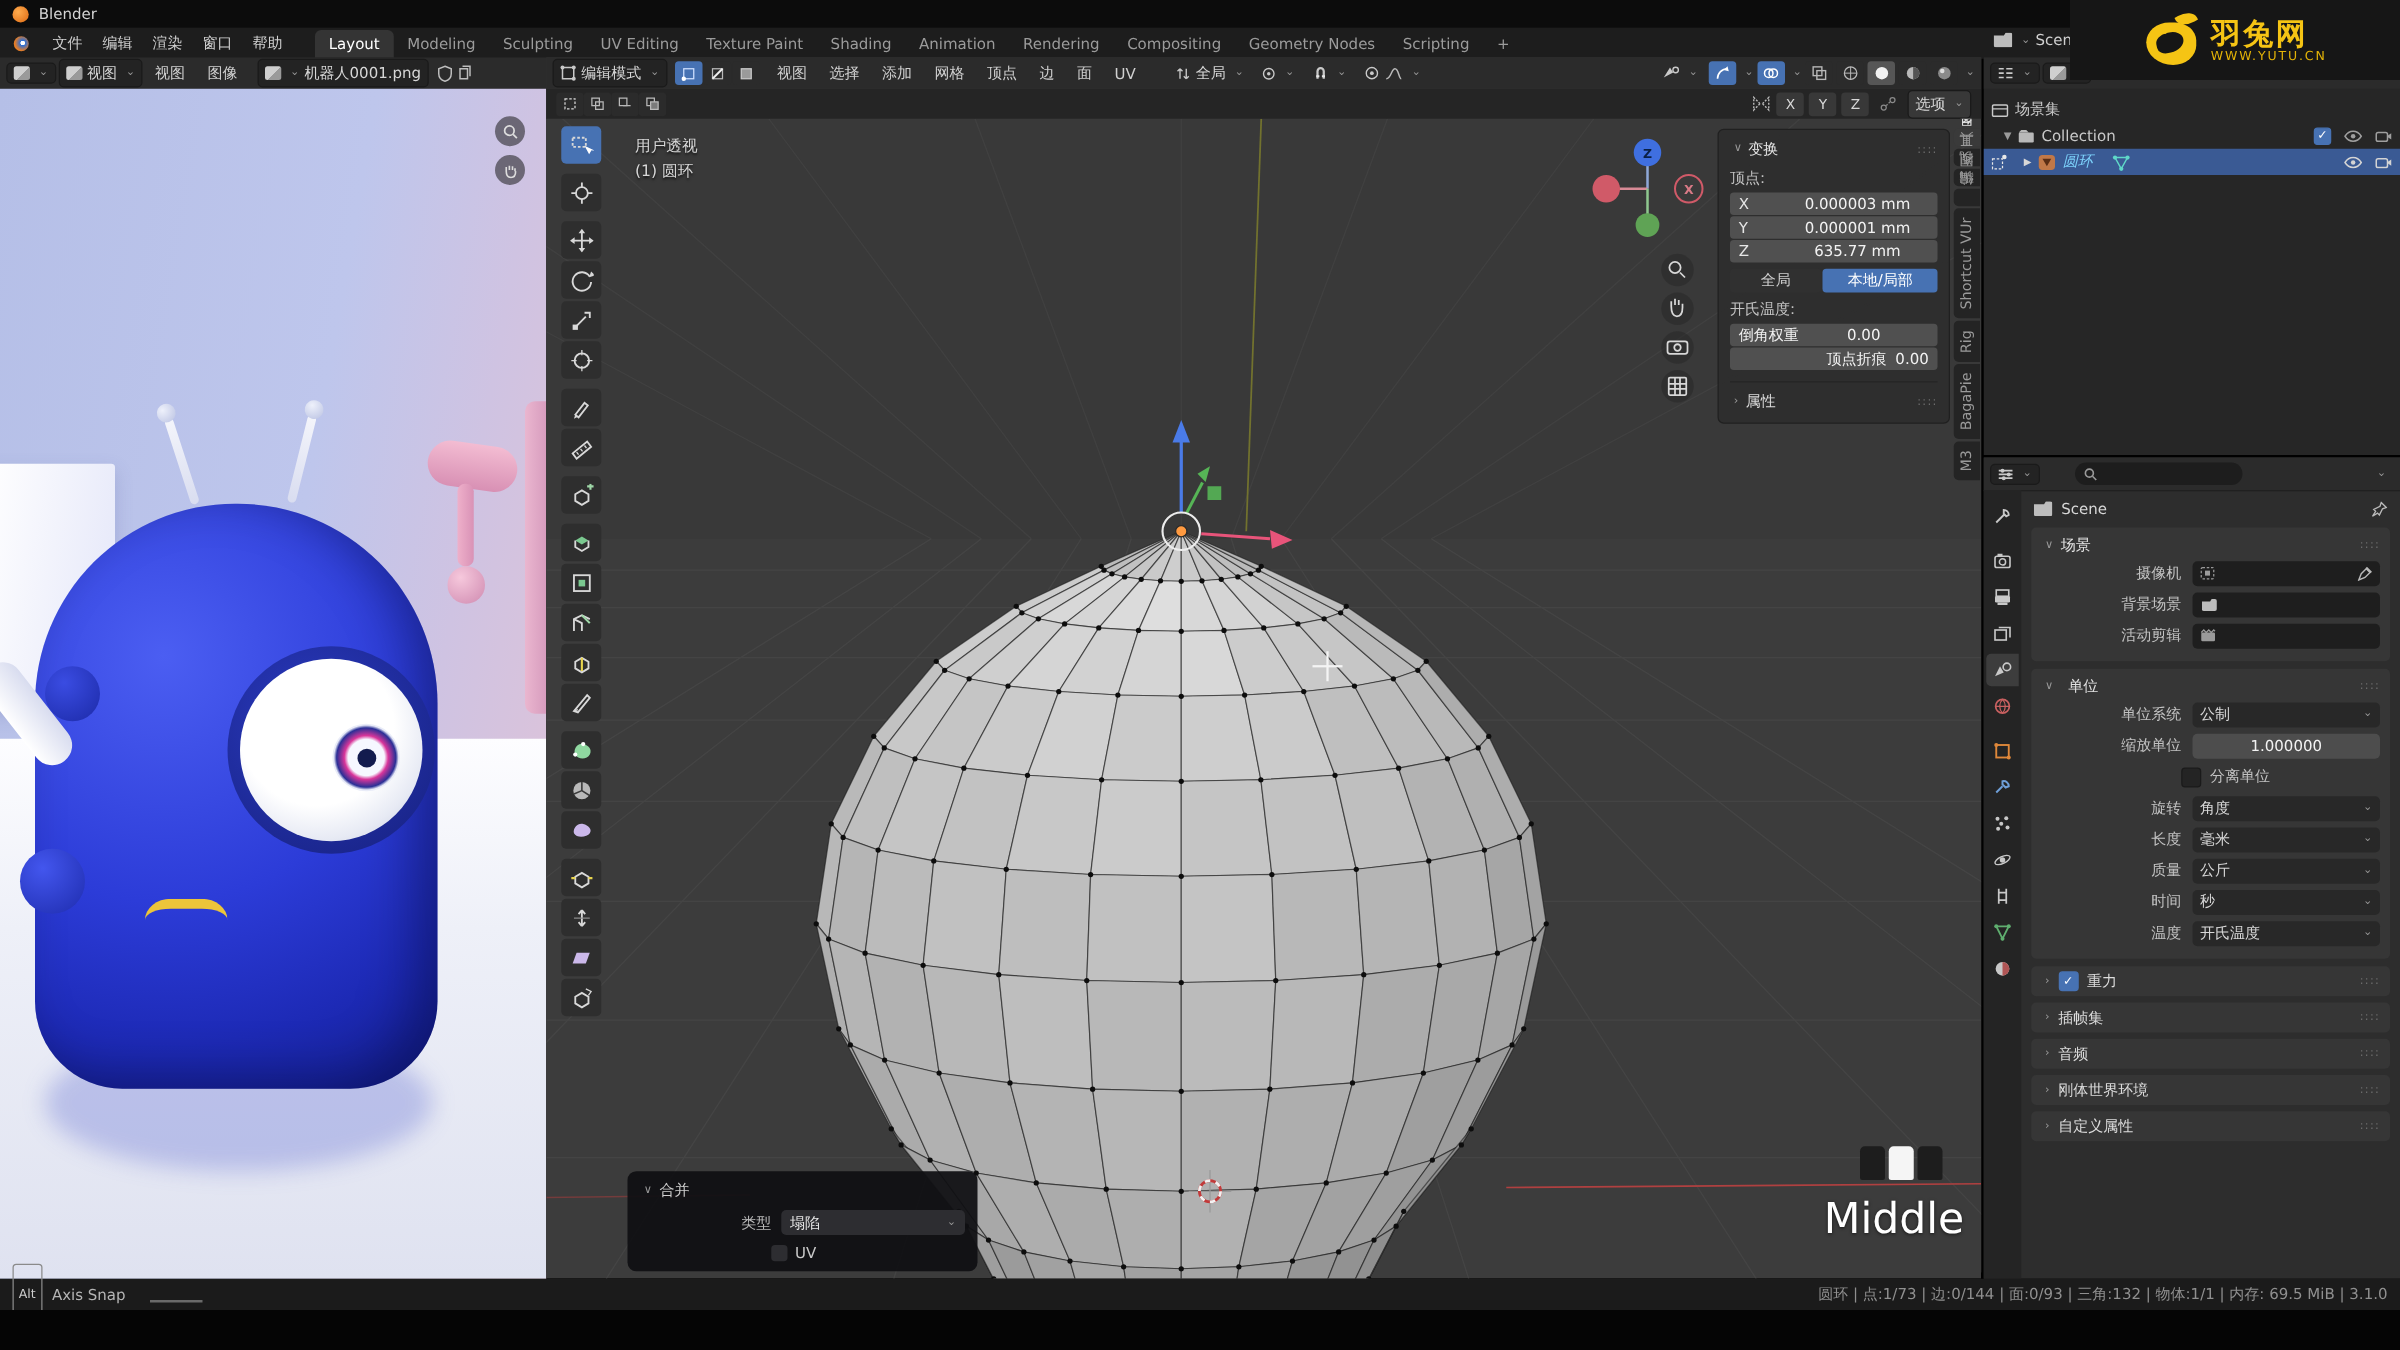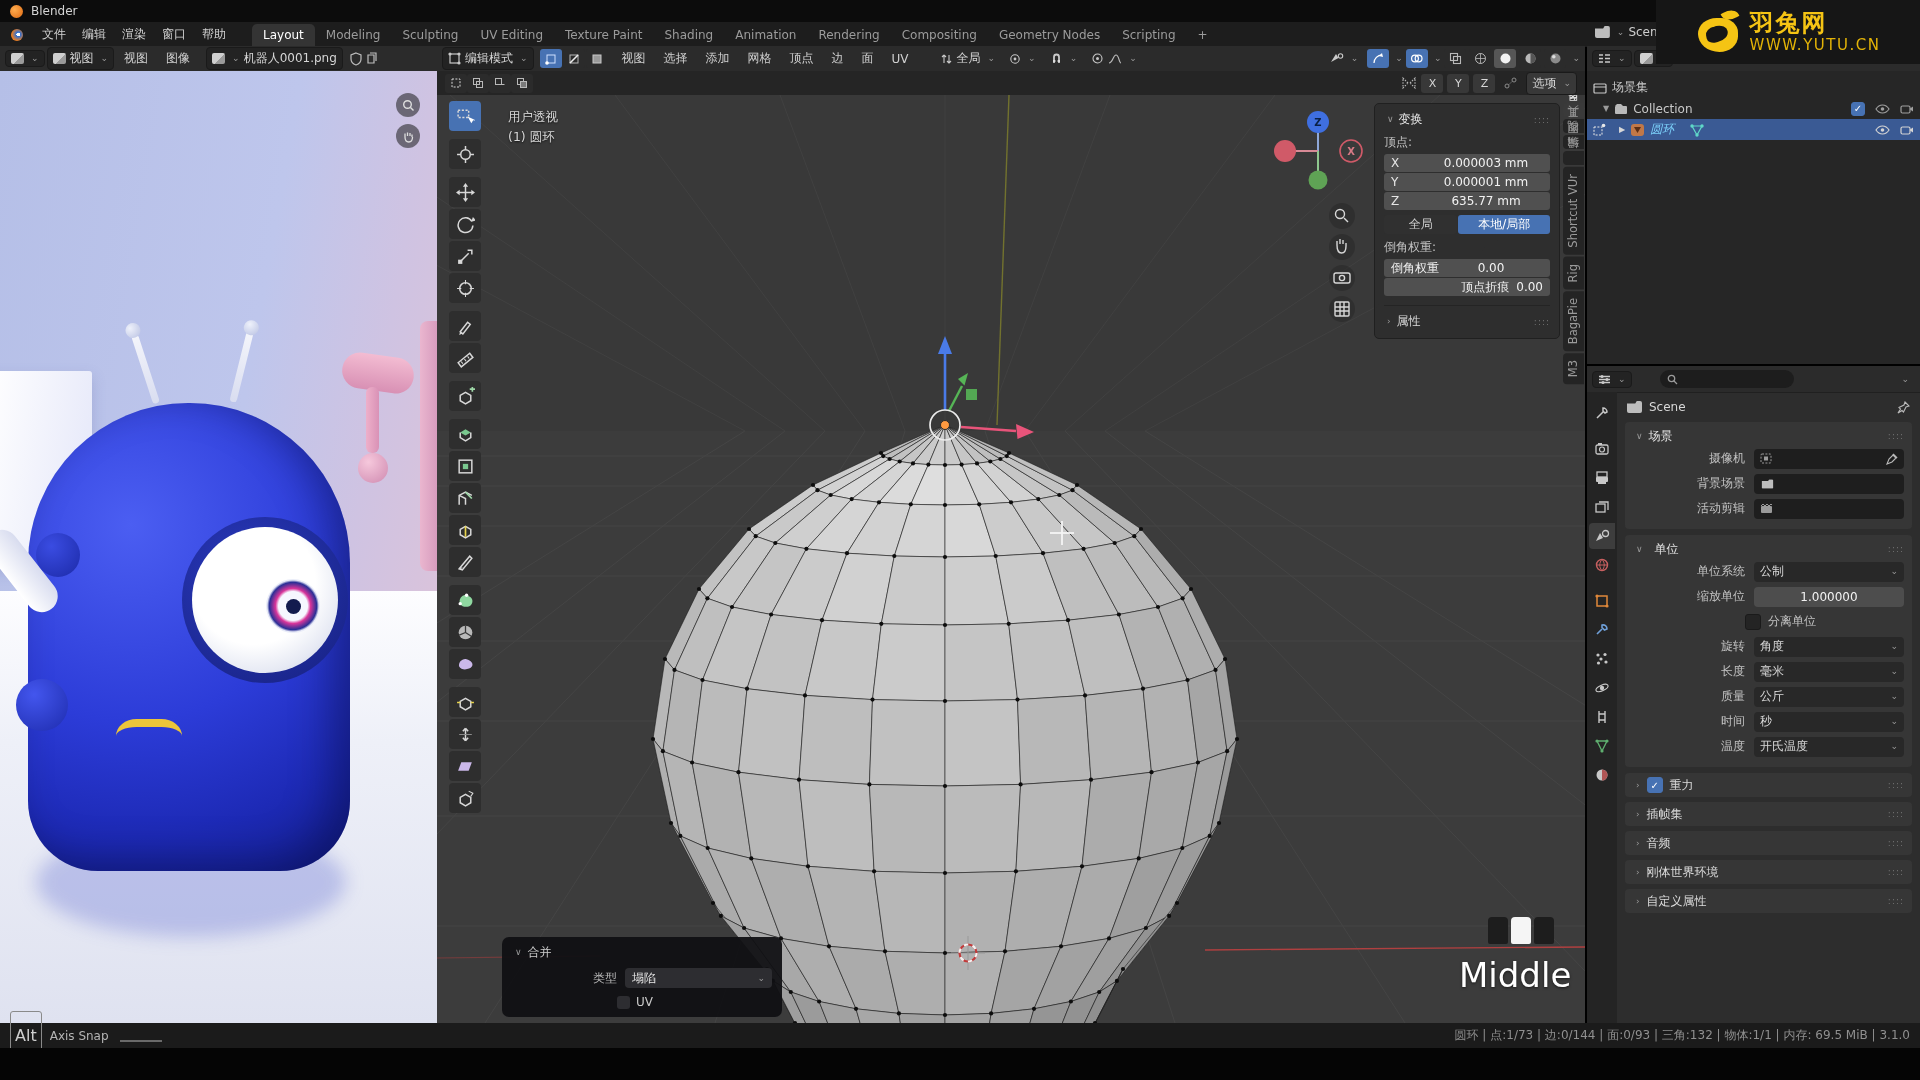--- a/index.html
+++ b/index.html
@@ -114,33 +114,33 @@
   .prow{display:flex;align-items:center;height:25px;}
   .plab{width:112px;text-align:right;padding-right:9px;color:#c2c2c2;flex:none;}
   .pfield{flex:1;height:20px;background:#1e1e1e;border-radius:4px;display:flex;align-items:center;padding:0 6px;gap:5px;color:#d8d8d8;}
   .pfield.drop{background:#282828;justify-content:space-between;}
   .pfield.slider{background:#4d4d4d;justify-content:center;color:#f2f2f2;}
   .pcheck{width:14px;height:14px;background:#242424;border-radius:3px;border:1px solid #1a1a1a;}
   .pcheck.on{background:#4772b3;border-color:#4772b3;color:#fff;font-size:10px;display:flex;align-items:center;justify-content:center;}
   .collapse-row{background:#363636;border-radius:4px;height:24px;display:flex;align-items:center;gap:7px;padding:0 8px;margin-bottom:5px;color:#dcdcdc;}
   
   #statusbar{left:0;top:1023px;width:1920px;height:25px;background:#1b1b1b;display:flex;align-items:center;padding:0 10px;box-sizing:border-box;}
-  .key-badge{border:1px solid #8a8a8a;border-radius:3px;padding:16px 4px;height:15px;line-height:15px;font-size:16px;color:#cfcfcf;margin-right:8px;}
+  .key-badge{border:1px solid #8a8a8a;border-radius:3px;padding:16px 4px;height:15px;line-height:15px;font-size:10px;color:#cfcfcf;margin-right:8px;}
   #stats{margin-left:auto;color:#8f8f8f;}
   #bottomstrip{left:0;top:1048px;width:1920px;height:32px;background:#050505;}
   .cast-line{position:absolute;left:120px;top:1040px;width:42px;height:2px;background:#6a6a6a;}
   
   #watermark{left:1656px;top:0;width:264px;height:64px;background:#161616;display:flex;align-items:center;justify-content:center;gap:10px;z-index:60;}
   .wm-rabbit{width:44px;height:40px;position:relative;}
   .wm-rabbit .b1{position:absolute;left:2px;top:6px;width:40px;height:34px;background:#f5c414;border-radius:50% 46% 50% 58%;}
   .wm-rabbit .b2{position:absolute;left:10px;top:14px;width:22px;height:16px;background:#161616;border-radius:50% 50% 60% 40%;transform:rotate(-12deg);}
   .wm-rabbit .b3{position:absolute;left:26px;top:-2px;width:16px;height:10px;background:#f5c414;border-radius:0 80% 0 80%;transform:rotate(-28deg);}
   .wm-rabbit .b4{position:absolute;left:14px;top:10px;width:5px;height:5px;background:#f5c414;border-radius:50%;}
   .wm-text .t1{color:#f5c414;font-size:24px;font-weight:bold;letter-spacing:2px;line-height:26px;}
-  .wm-text .t2{color:#e3b307;font-size:15px;letter-spacing:1.5px;}
+  .wm-text .t2{color:#e3b307;font-size:10px;letter-spacing:1.5px;}
 </style>
 </head>
 <body>
 
 <div id="screen">
 
   <div id="titlebar" class="abs">
     <div class="logo"></div>
     <span>Blender</span>
   </div>
@@ -920,21 +920,21 @@
             <span class="v">0.000001 mm</span>
           </div>
         <div class="np-field">
             <span class="k">Z</span>
             <span class="v">635.77 mm</span>
           </div>
         <div class="np-btnrow">
           <span class="np-btn">全局</span>
           <span class="np-btn on">本地/局部</span>
         </div>
-        <div class="np-lab">倒角权重:</div>
+        <div class="np-lab">开氏温度:</div>
         <div class="np-field">
             <span>倒角权重</span>
             <span class="v">0.00</span>
           </div>
         <div class="np-field">
             <span style="flex:1;text-align:right;margin-right:7px;">顶点折痕</span>
             <span>0.00</span>
           </div>
         <div class="np-collapsed">
           <span class="chev">›</span>

